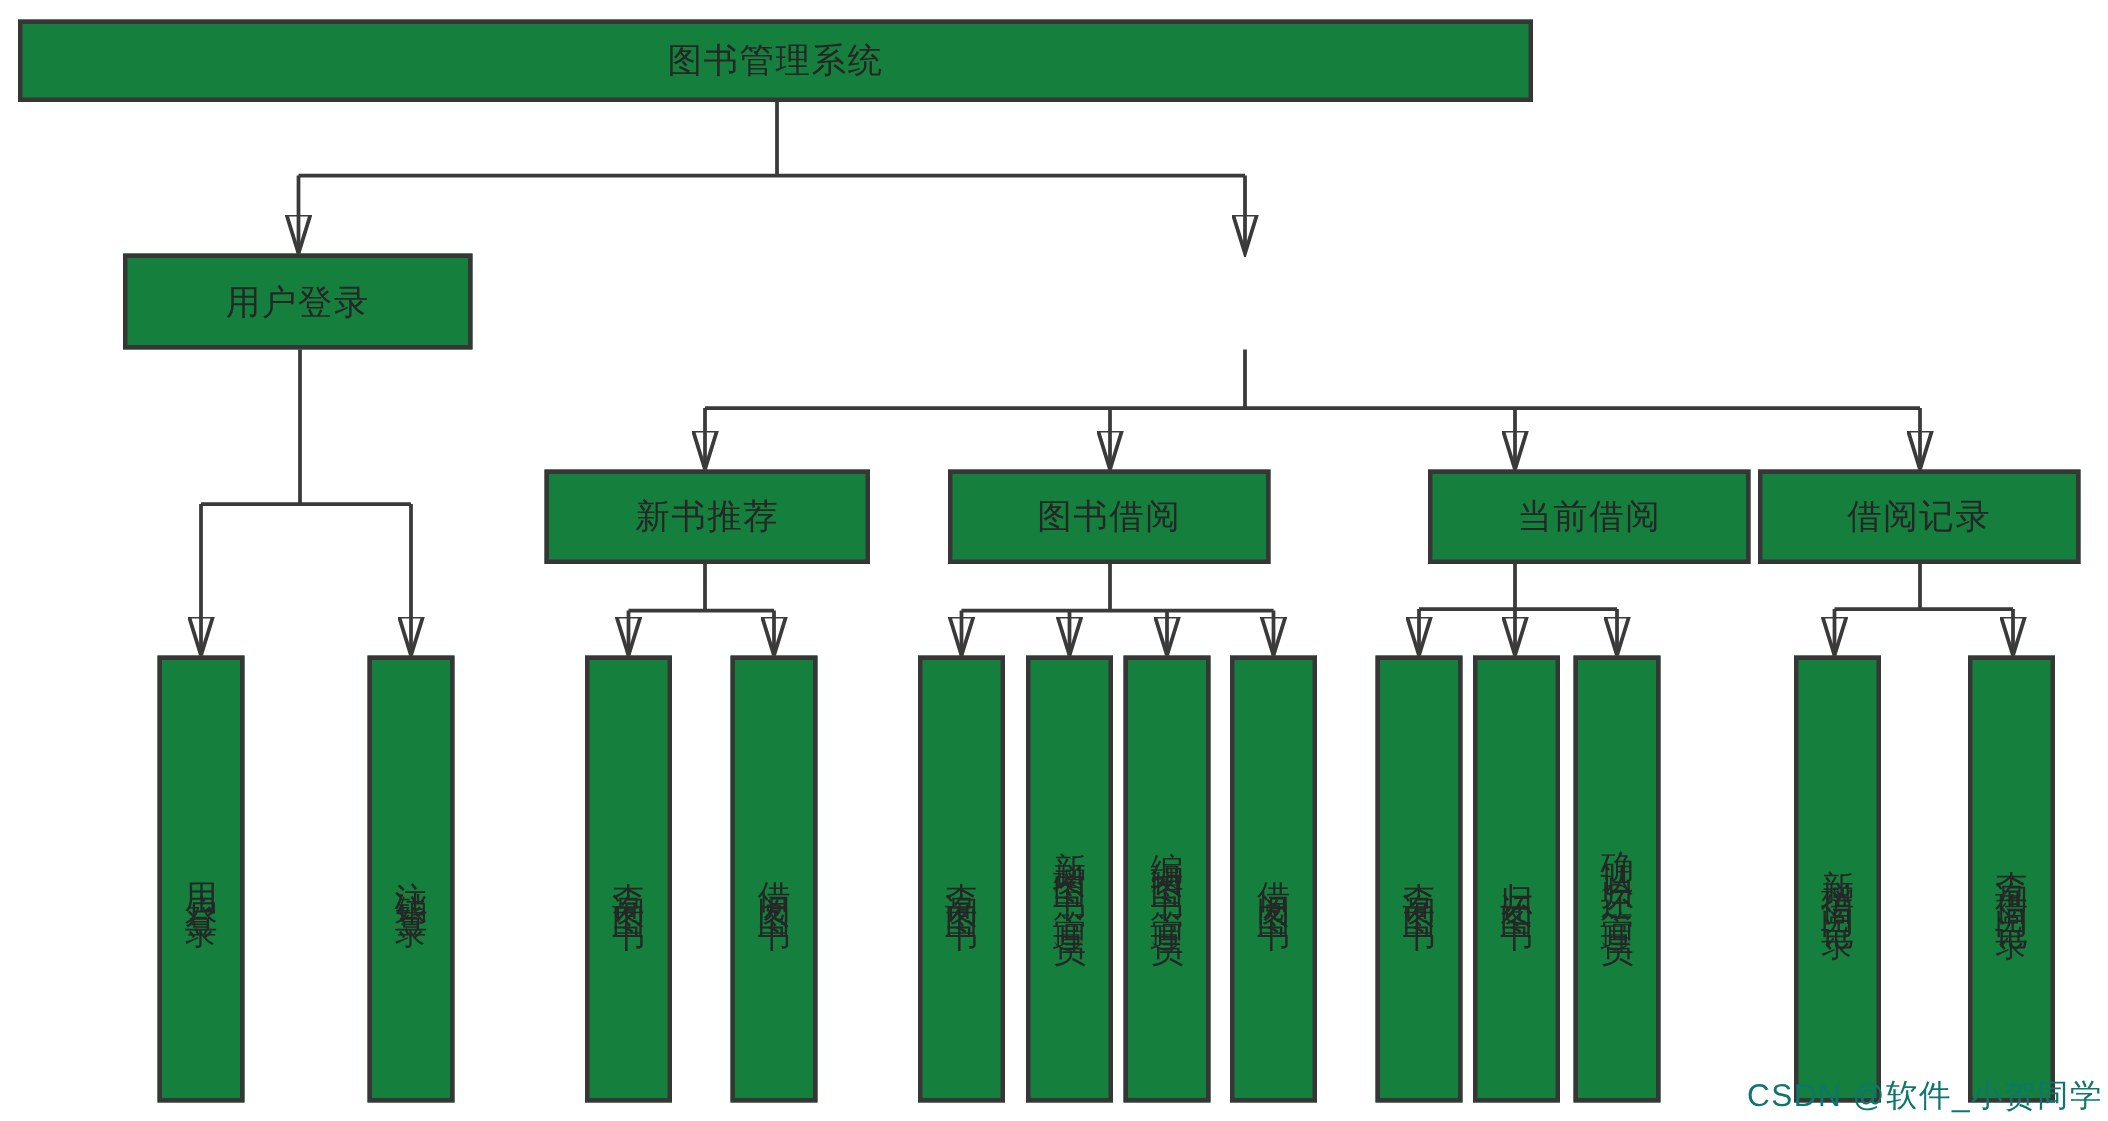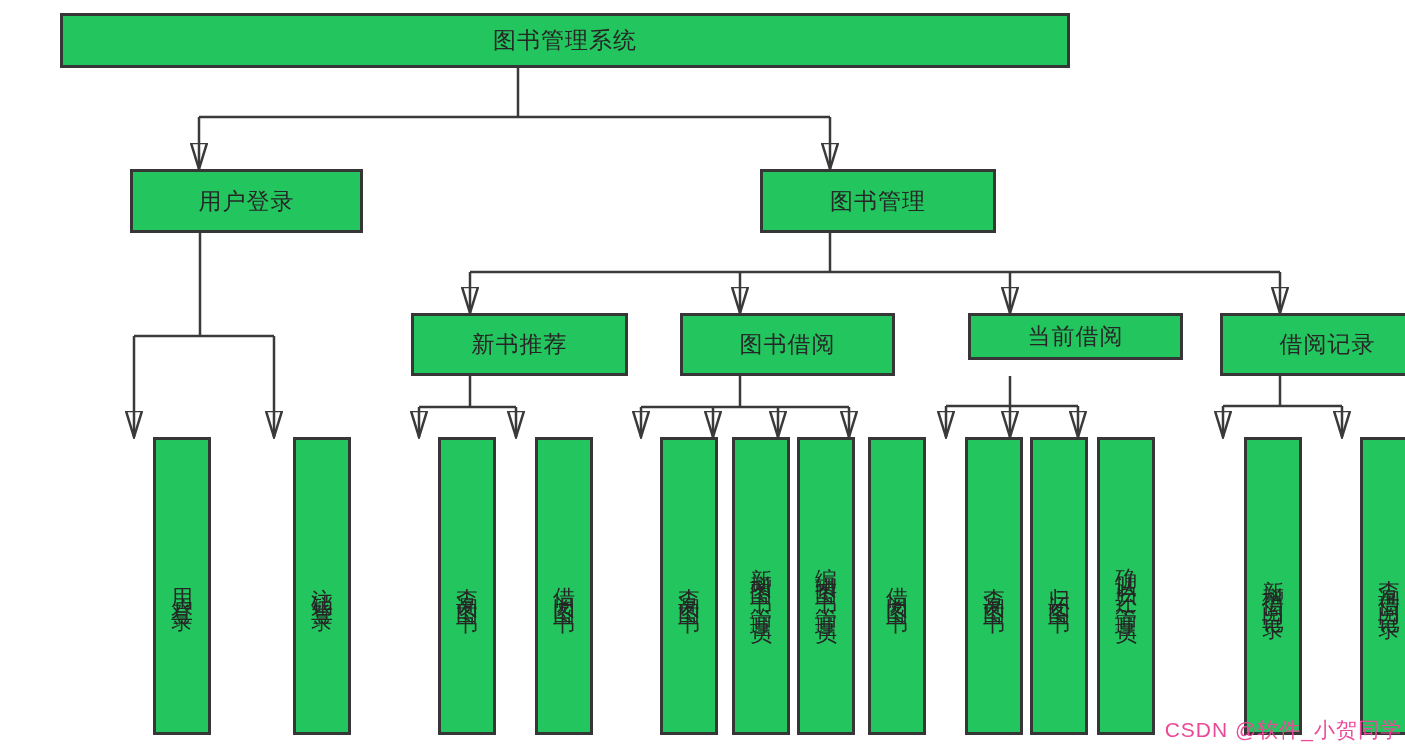--- a/index.html
+++ b/index.html
@@ -23,47 +23,46 @@
     height: 747px;
   }
   .connectors path {
     stroke: #3a3a3a;
     stroke-width: 2.5;
     fill: none;
   }
   .node {
     position: absolute;
     box-sizing: border-box;
-    background: #22c55e;
+    background: #15803d;
     border: 3px solid #363636;
     display: flex;
     align-items: center;
     justify-content: center;
     color: #262626;
-    margin-left: 48px;
   }
   .node.h {
     font-size: 23px;
     letter-spacing: 1px;
     white-space: nowrap;
   }
   .node.v span {
     writing-mode: vertical-rl;
     text-orientation: mixed;
     font-size: 22px;
     line-height: 1;
     letter-spacing: 8px;
     white-space: nowrap;
   }
   .watermark {
     position: absolute;
     right: 3px;
     bottom: 3px;
     font-size: 21px;
-    color: #ec4899;
+    color: #0f766e;
     letter-spacing: 1px;
     white-space: nowrap;
   }
 </style>
 </head>
 <body>
 
 <div class="canvas">
 
   <svg class="connectors" viewBox="0 0 1405 747" xmlns="http://www.w3.org/2000/svg">
@@ -121,31 +120,28 @@
     </g>
   </svg>
 
   <div class="node h" style="left:12px; top:13px; width:1010px; height:55px;">
     <span>图书管理系统</span>
   </div>
 
   <div class="node h" style="left:82px; top:169px; width:233px; height:64px;">
     <span>用户登录</span>
   </div>
-  <div class="node h" style="left:712px; top:169px; width:236px; height:64px;">
-    <span>图书管理</span>
-  </div>
 
   <div class="node h" style="left:363px; top:313px; width:217px; height:63px;">
     <span>新书推荐</span>
   </div>
   <div class="node h" style="left:632px; top:313px; width:215px; height:63px;font-family:Liberation Serif, serif;">
     <span>图书借阅</span>
   </div>
-  <div class="node h" style="left:920px; top:313px; width:215px; height:47px;">
+  <div class="node h" style="left:952px; top:313px; width:215px; height:63px;">
     <span>当前借阅</span>
   </div>
   <div class="node h" style="left:1172px; top:313px; width:215px; height:63px;">
     <span>借阅记录</span>
   </div>
 
   <div class="node v" style="left:105px; top:437px; width:58px; height:298px;">
     <span>用户登录</span>
   </div>
   <div class="node v" style="left:245px; top:437px; width:58px; height:298px;">

